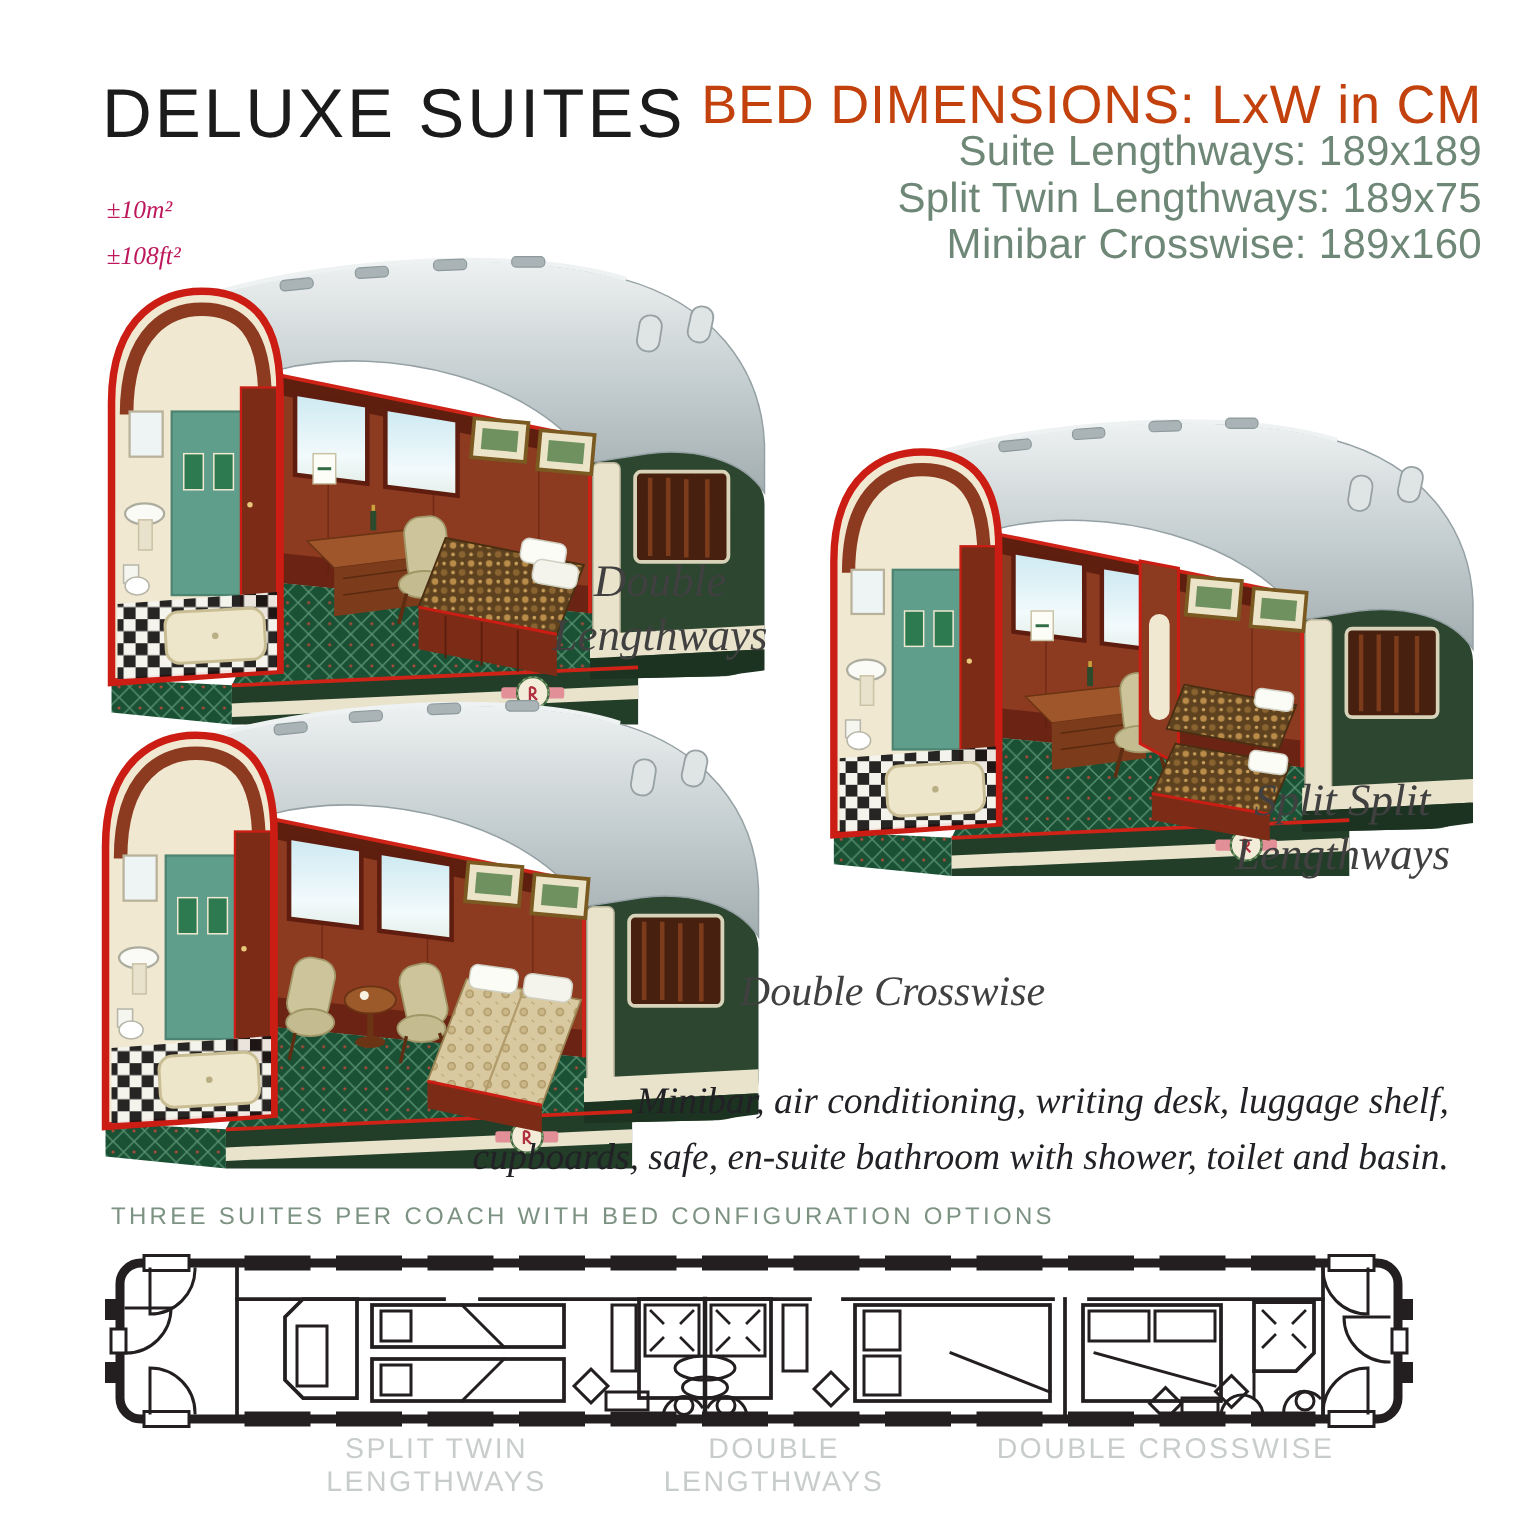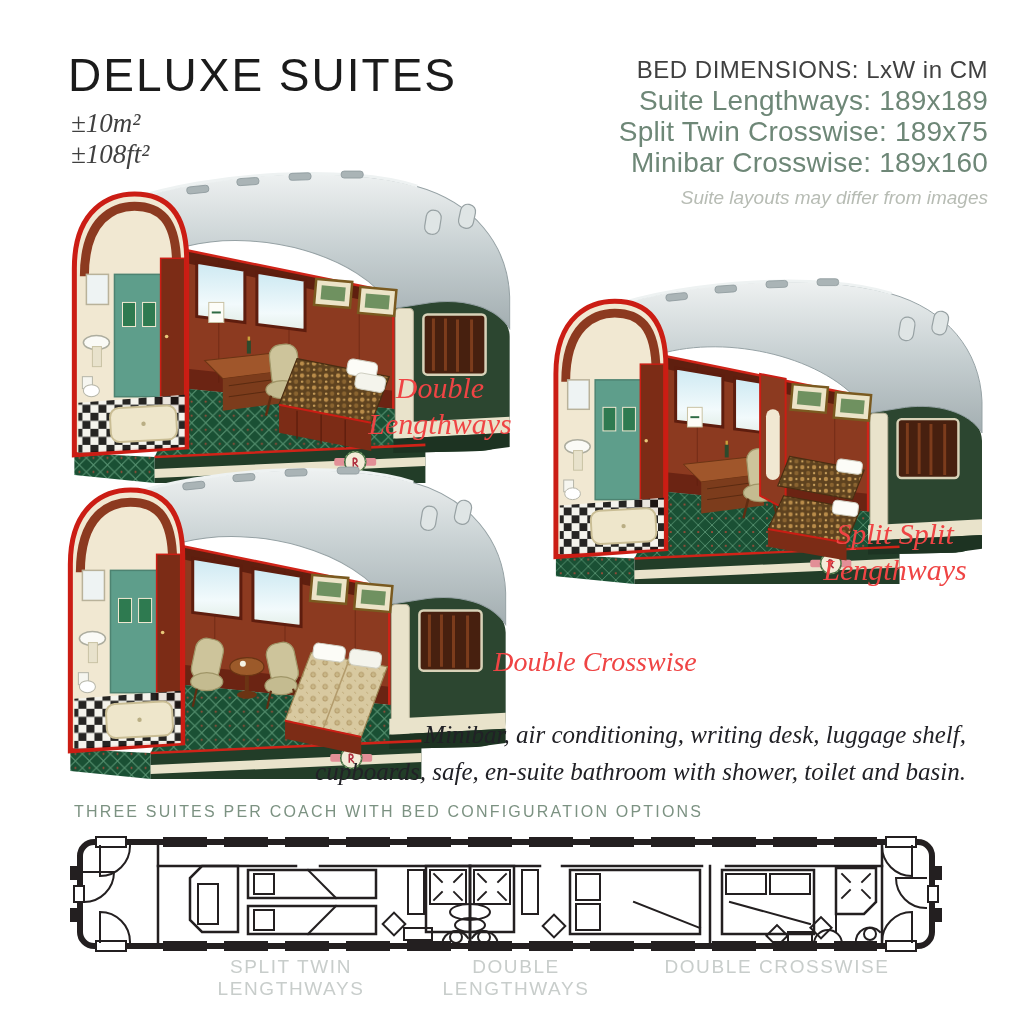--- a/index.html
+++ b/index.html
@@ -2,31 +2,31 @@
 <html><head>
 <meta charset="utf-8">
 <style>
   html,body{margin:0;padding:0;background:#ffffff;}
   .canvas{position:relative;width:1024px;height:1024px;background:#ffffff;overflow:hidden;
           font-family:"Liberation Sans",sans-serif;}
   .abs{position:absolute;}
 
   
   .title{left:68px;top:48px;font-size:46px;font-weight:300;letter-spacing:2px;color:#1b1b1b;}
-  .area{left:71px;top:108px;font-family:"Liberation Serif",serif;font-style:italic;
-        font-size:27px;line-height:31px;color:#404040;}
+  .area{left:71px;top:124px;font-family:"Liberation Serif",serif;font-style:italic;
+        font-size:17px;line-height:31px;color:#be185d;}
 
   
   .beddims{right:36px;top:54px;text-align:right;}
-  .beddims .bd-heading{font-size:24px;font-weight:300;letter-spacing:.5px;color:#404040;line-height:31px;}
+  .beddims .bd-heading{font-size:36px;font-weight:300;letter-spacing:.5px;color:#c2410c;line-height:31px;}
   .beddims .bd-row{font-size:28px;font-weight:500;letter-spacing:.2px;color:#6E8777;line-height:31px;}
   .beddims .bd-note{margin-top:9px;font-size:19px;font-style:italic;font-weight:300;color:#B7BCB4;}
 
   
-  .caption{font-family:"Liberation Serif",serif;font-style:italic;color:#ef4444;
+  .caption{font-family:"Liberation Serif",serif;font-style:italic;color:#404040;
            text-align:center;font-size:30px;line-height:36px;}
 
   
   .amenities{right:58px;top:716px;text-align:right;font-family:"Liberation Serif",serif;
              font-style:italic;font-size:25px;line-height:37px;color:#212126;}
 
   
   .plan-heading{left:74px;top:803px;font-size:16px;letter-spacing:2.2px;color:#7C9282;font-weight:400;}
   .plan-label{top:956px;width:240px;text-align:center;font-size:19px;letter-spacing:1.6px;
               color:#C8CDCB;font-weight:400;}
@@ -227,23 +227,22 @@
 
   <div class="abs title">DELUXE SUITES</div>
   <div class="abs area">
     <div>±10m²</div>
     <div>±108ft²</div>
   </div>
 
   <div class="abs beddims">
     <div class="bd-heading">BED DIMENSIONS: LxW in CM</div>
     <div class="bd-row">Suite Lengthways: 189x189</div>
-    <div class="bd-row">Split Twin Crosswise: 189x75</div>
+    <div class="bd-row">Split Twin Lengthways: 189x75</div>
     <div class="bd-row">Minibar Crosswise: 189x160</div>
-    <div class="bd-note">Suite layouts may differ from images</div>
   </div>
 
   <svg class="abs" style="left:58px;top:156px" width="462" height="331" viewBox="0 0 460 330">
     <use href="#shell"></use>
     <use href="#mod-desk"></use>
     <use href="#mod-bed-dl"></use>
   </svg>
   <div class="abs caption" style="left:350px;top:370px;width:180px">
     <div>Double</div>
     <div>Lengthways</div>

